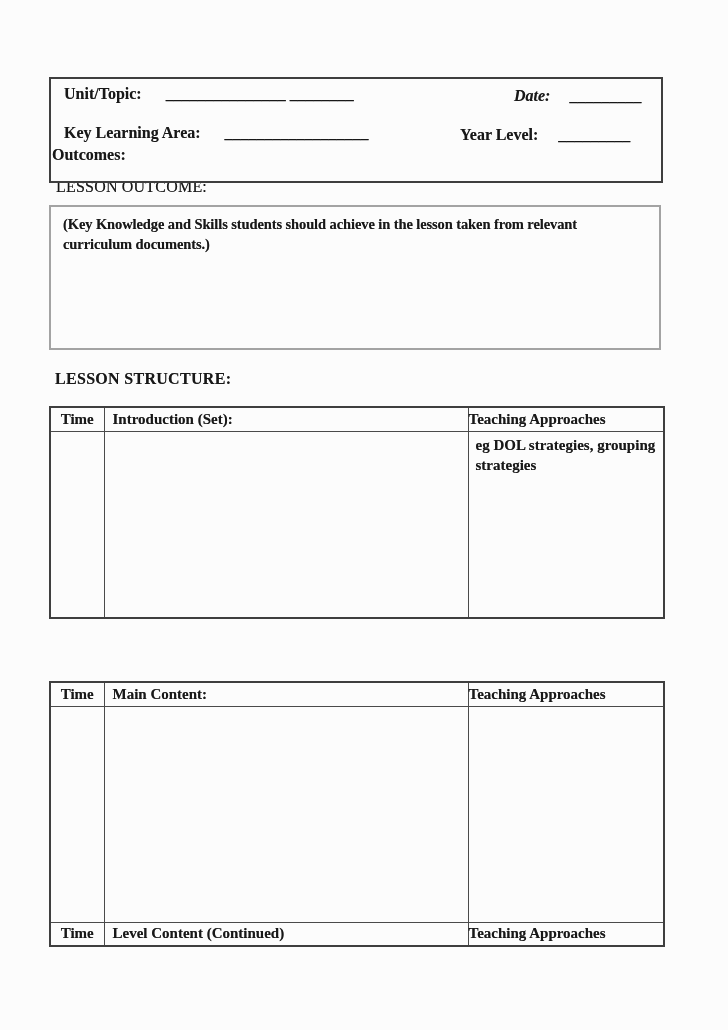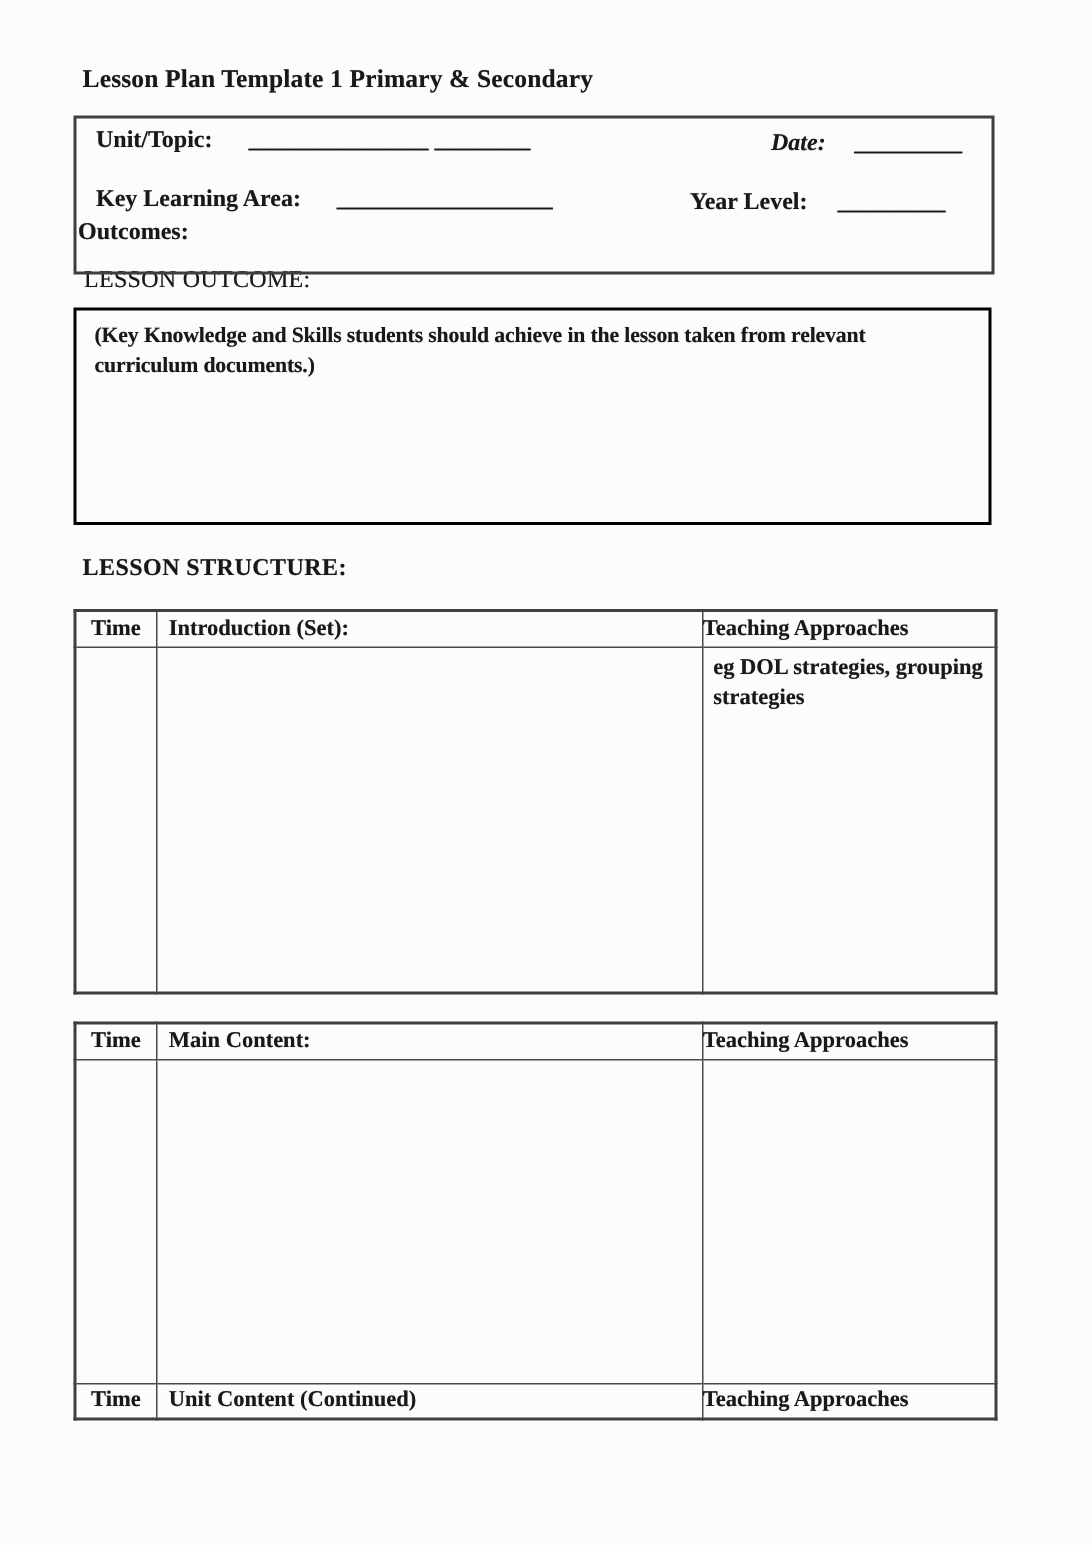--- a/index.html
+++ b/index.html
@@ -38,21 +38,21 @@
 
   .outcome-heading {
     position:absolute; left:56px; top:178px;
     font-size:16px; font-weight:normal; letter-spacing:0.2px;
     z-index:1;
   }
 
   .outcome-box {
     position:absolute; left:49px; top:205px;
     width:612px; height:145px;
-    border:2px solid #000000;
+    border:2px solid #a3a3a3;
     padding:7px 12px;
   }
   .outcome-box .desc {
     font-size:14.5px; font-weight:bold; line-height:20px;
     max-width:575px; letter-spacing:-0.1px;
   }
 
   .structure-heading {
     position:absolute; left:55px; top:370px;
     font-size:16px; font-weight:bold; letter-spacing:0.3px;
@@ -73,33 +73,32 @@
   .ls-table th, .ls-table td {
     border:1.5px solid #4a4a4a;
     font-size:15px;
     vertical-align:top;
   }
   .ls-table { border:2px solid #3f3f3f; }
   .ls-table tr.hdr-row th { height:24px; vertical-align:middle; font-weight:bold; }
   .th-time { text-align:center; }
   .th-main { text-align:left; padding-left:8px;margin-top:44px; }
   .th-ta   { text-align:left; }
-  .t1 tr.body-row td { height:231px; }
+  .t1 tr.body-row td { height:187px; }
   .t2 tr.body-row td { height:216px; }
   .note-cell {
     font-weight:bold; text-align:left;
     padding:3px 6px 0 7px; line-height:20px;
   }
 </style>
 </head>
 <body>
 
 <div class="page">
 
-  <div class="page-title">Lesson Plan Template 1 Primary &amp; Secondary</div>
 
   <div class="outcome-heading">LESSON OUTCOME:</div>
 
   <div class="info-box">
     <div class="field f-unit"><span>Unit/Topic:</span> <span class="uline">_______________ ________</span></div>
     <div class="field f-date"><span>Date:</span><span class="uline">_________</span></div>
     <div class="field f-kla"><span>Key Learning Area:</span> <span class="uline">__________________</span></div>
     <div class="field f-year"><span>Year Level:</span><span class="uline">_________</span></div>
     <div class="field f-outc">Outcomes:</div>
   </div>
@@ -142,19 +141,19 @@
         <th class="th-main">Main Content:</th>
         <th class="th-ta">Teaching Approaches</th>
       </tr>
       <tr class="body-row">
         <td></td>
         <td></td>
         <td></td>
       </tr>
       <tr class="hdr-row">
         <th class="th-time">Time</th>
-        <th class="th-main">Unit Content (Continued)</th>
+        <th class="th-main">Level Content (Continued)</th>
         <th class="th-ta">Teaching Approaches</th>
       </tr>
     </tbody>
   </table>
 
 </div>
 
 </body></html>

